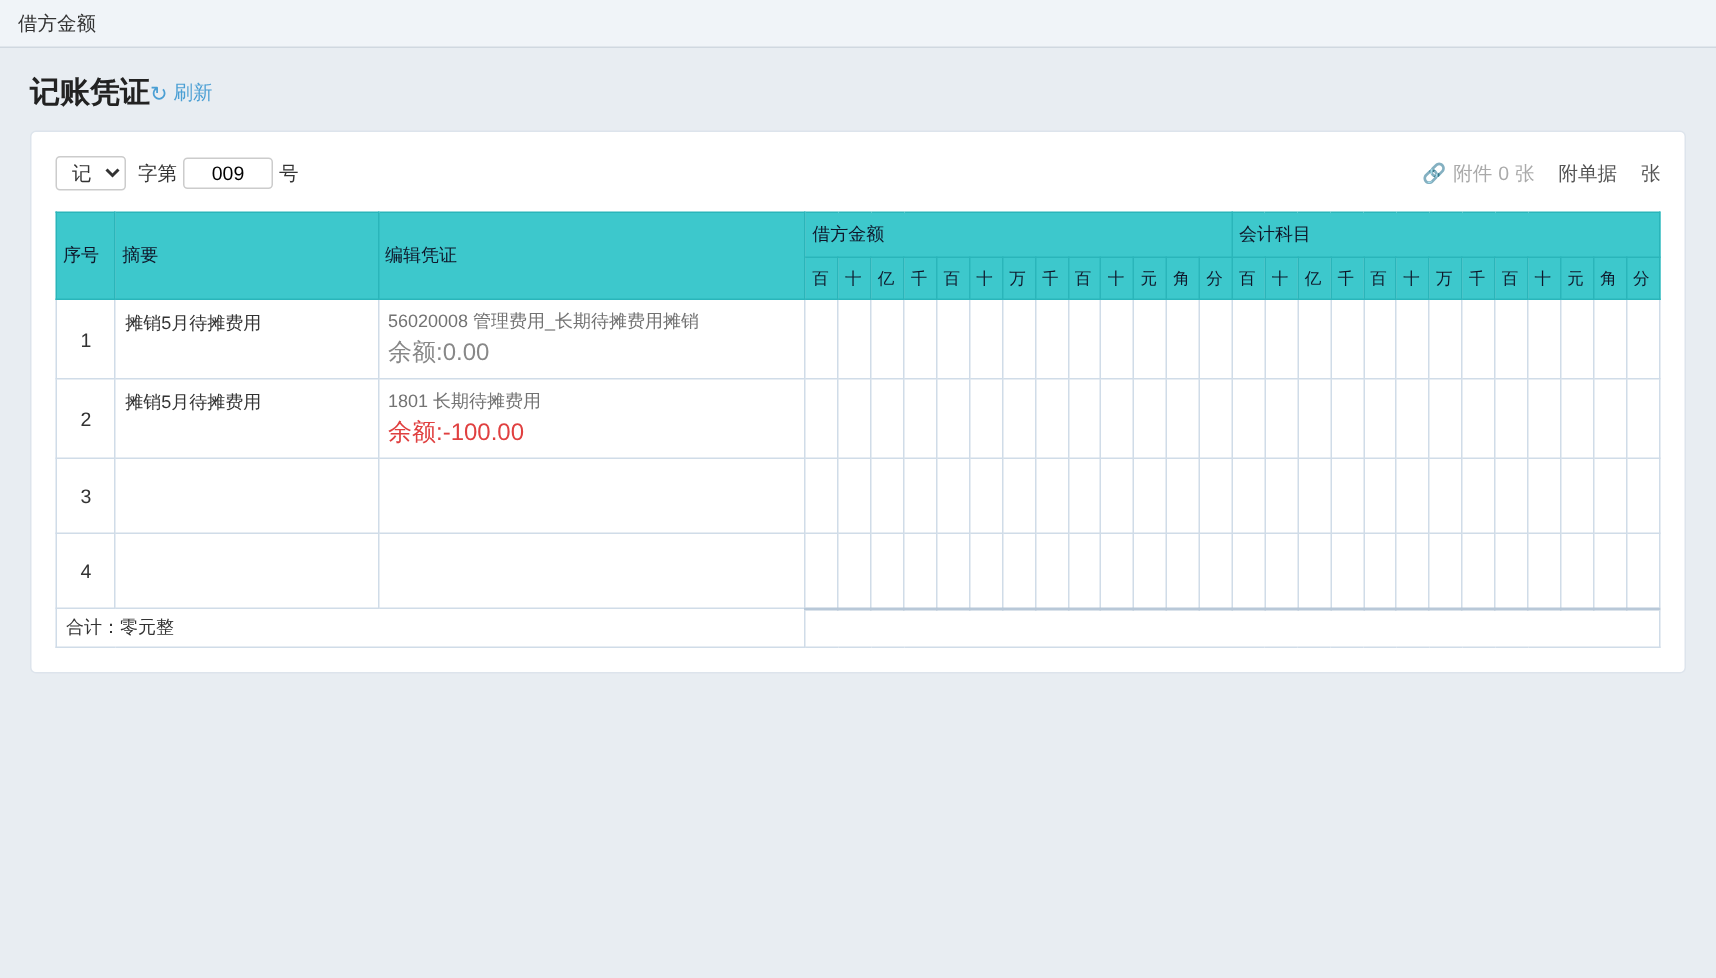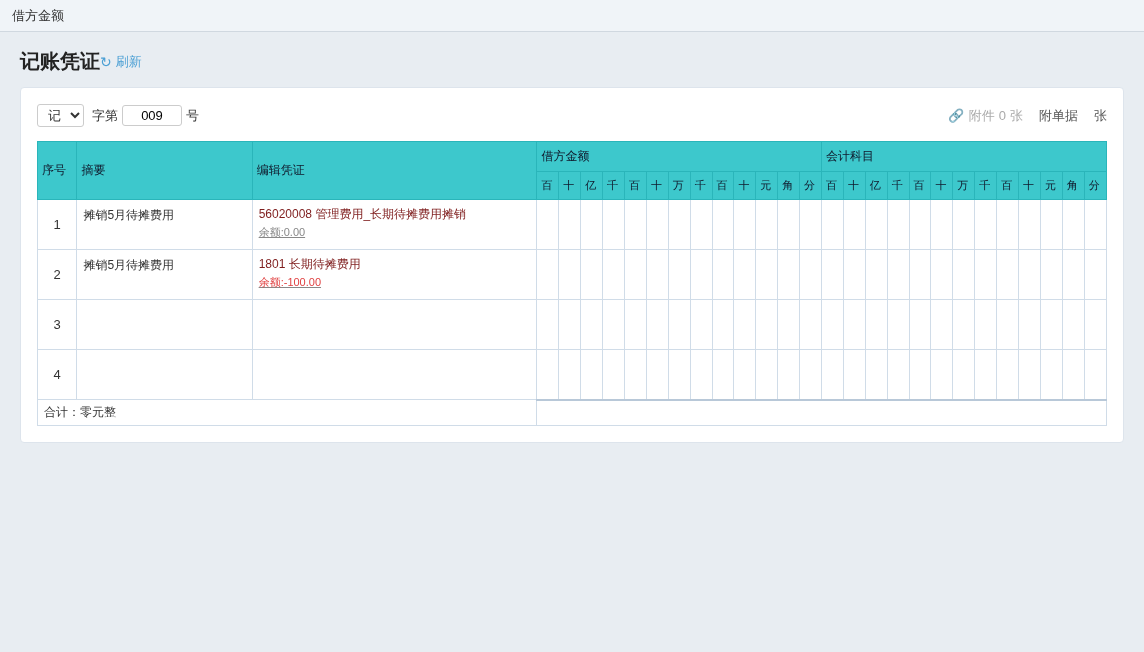--- a/index.html
+++ b/index.html
@@ -147,31 +147,30 @@
       color: #333;
       font-size: 13px;
       vertical-align: middle;
     }
     .summary-text {
       font-size: 12px;
       color: #333;
       line-height: 1.6;
     }
     .balance-text {
-      font-size: 11px;
+      font-size: 16px;
       color: #888;
       margin-top: 2px;
-      text-decoration: underline;
     }
     .balance-negative {
       color: #e04040;
     }
     .account-text {
       font-size: 12px;
-      color: #7f1d1d;
+      color: #737373;
       font-weight: 500;
     }
     .footer-row {
       display: flex;
       align-items: center;
       gap: 40px;
       padding-top: 10px;
       color: #aaa;
       font-size: 12px;
     }

